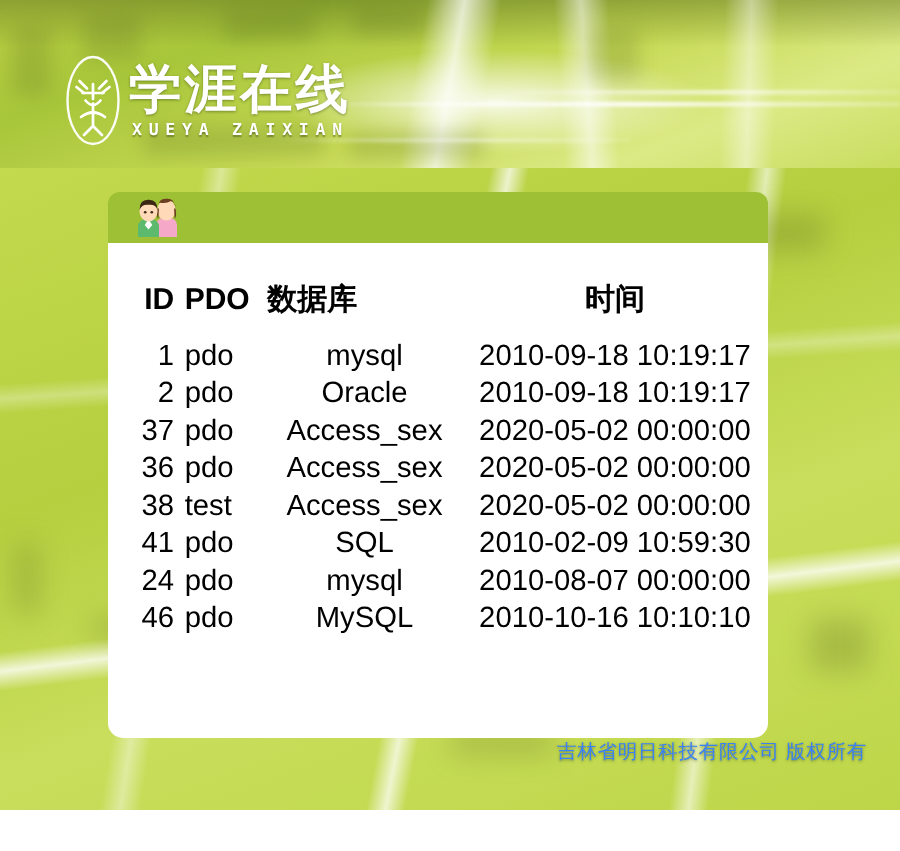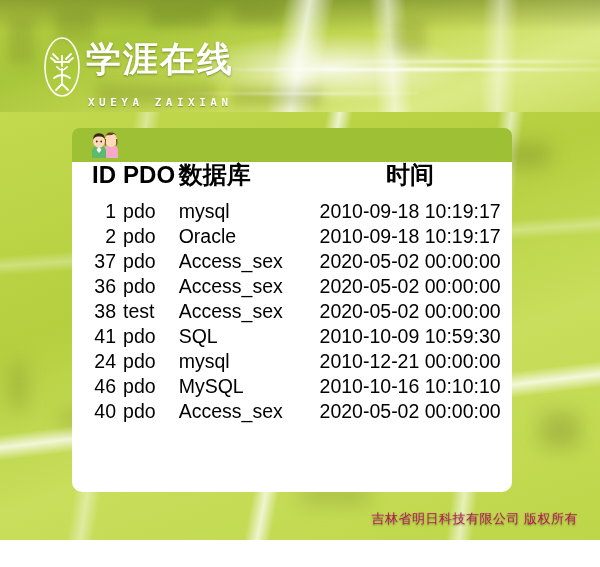--- a/index.html
+++ b/index.html
@@ -75,21 +75,20 @@
     position: absolute;
     left: 88px;
     top: 80px;
     font-family: "DejaVu Sans Mono", "Liberation Mono", monospace;
     font-size: 11px;
     font-weight: bold;
     color: #ffffff;
     letter-spacing: 4.5px;
     text-shadow: 0 1px 1px rgba(60,80,20,0.5);
     white-space: nowrap;
-    margin-top: 16px;
   }
 
   
   #body-bg {
     position: absolute;
     left: 0;
     top: 112px;
     width: 600px;
     height: 455px;
     overflow: hidden;
@@ -149,41 +148,42 @@
   #result-table th,
   #result-table td {
     padding: 0;
     line-height: 25px;
     height: 25px;
     white-space: nowrap;
     font-weight: normal;
   }
   #result-table thead th {
     font-weight: bold;
-    font-size: 24px;
+    font-size: 20px;
+    padding-top: 26px;
     padding-bottom: 12px;
     height: auto;
   }
   .col-id    { width: 46px;  text-align: right; }
   .col-pdo   { width: 56px;  text-align: left; padding-left: 7px !important; }
-  .col-db    { width: 132px; }
+  .col-db    { width: 132px; text-align: center; }
   .col-time  { width: 206px; text-align: center; }
 
   thead .col-id   { text-align: right; }
   thead .col-pdo  { text-align: left; }
   thead .col-db   { text-align: left; }
   thead .col-time { }
 
   
   #footer-copyright {
     position: absolute;
     right: 22px;
-    top: 510px;
+    top: 492px;
     font-size: 13px;
-    color: #be185d;
+    color: #3b82f6;
     text-shadow: 0 1px 2px rgba(70,90,25,0.65);
     letter-spacing: 0.5px;
     white-space: nowrap;
   }
 </style>
 </head>
 <body>
 
 <div id="page">
 
@@ -283,39 +283,33 @@
             <tr>
               <td class="col-id">38</td>
               <td class="col-pdo">test</td>
               <td class="col-db">Access_sex</td>
               <td class="col-time">2020-05-02 00:00:00</td>
             </tr>
             <tr>
               <td class="col-id">41</td>
               <td class="col-pdo">pdo</td>
               <td class="col-db">SQL</td>
-              <td class="col-time">2010-10-09 10:59:30</td>
+              <td class="col-time">2010-02-09 10:59:30</td>
             </tr>
             <tr>
               <td class="col-id">24</td>
               <td class="col-pdo">pdo</td>
               <td class="col-db">mysql</td>
-              <td class="col-time">2010-12-21 00:00:00</td>
+              <td class="col-time">2010-08-07 00:00:00</td>
             </tr>
             <tr>
               <td class="col-id">46</td>
               <td class="col-pdo">pdo</td>
               <td class="col-db">MySQL</td>
               <td class="col-time">2010-10-16 10:10:10</td>
-            </tr>
-            <tr>
-              <td class="col-id">40</td>
-              <td class="col-pdo">pdo</td>
-              <td class="col-db">Access_sex</td>
-              <td class="col-time">2020-05-02 00:00:00</td>
             </tr>
           </tbody>
       </table>
     </div>
   </div>
 
   <div id="footer-copyright">吉林省明日科技有限公司 版权所有</div>
 
 </div>
 

